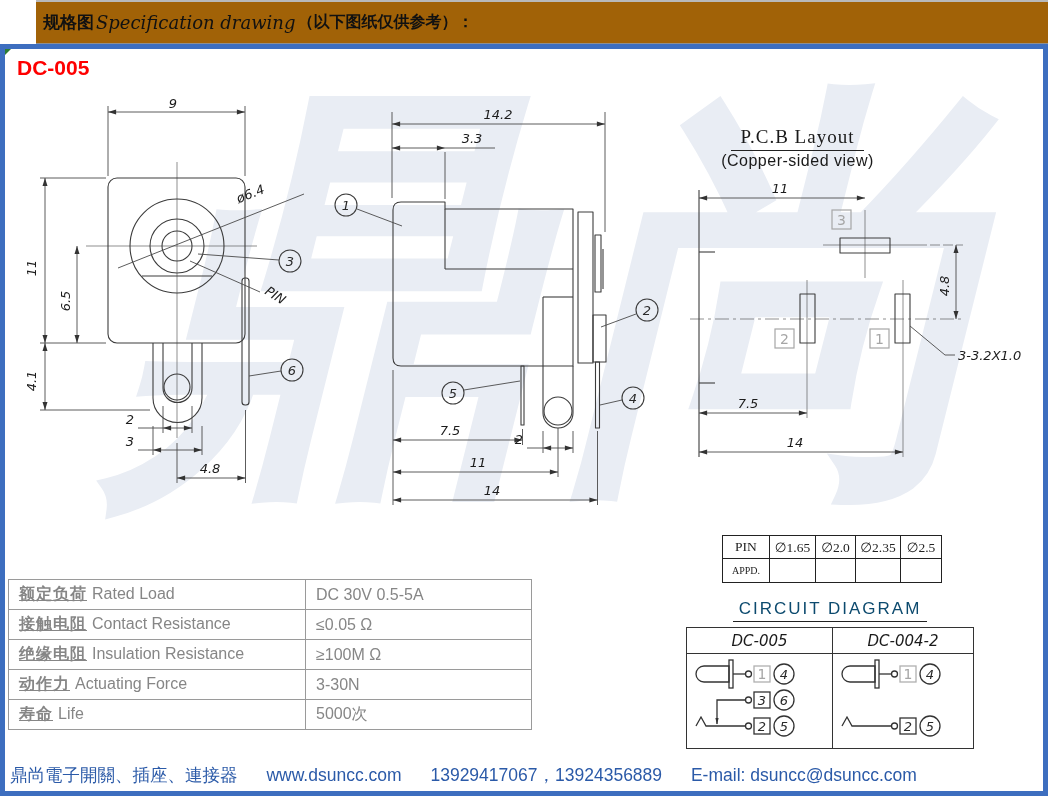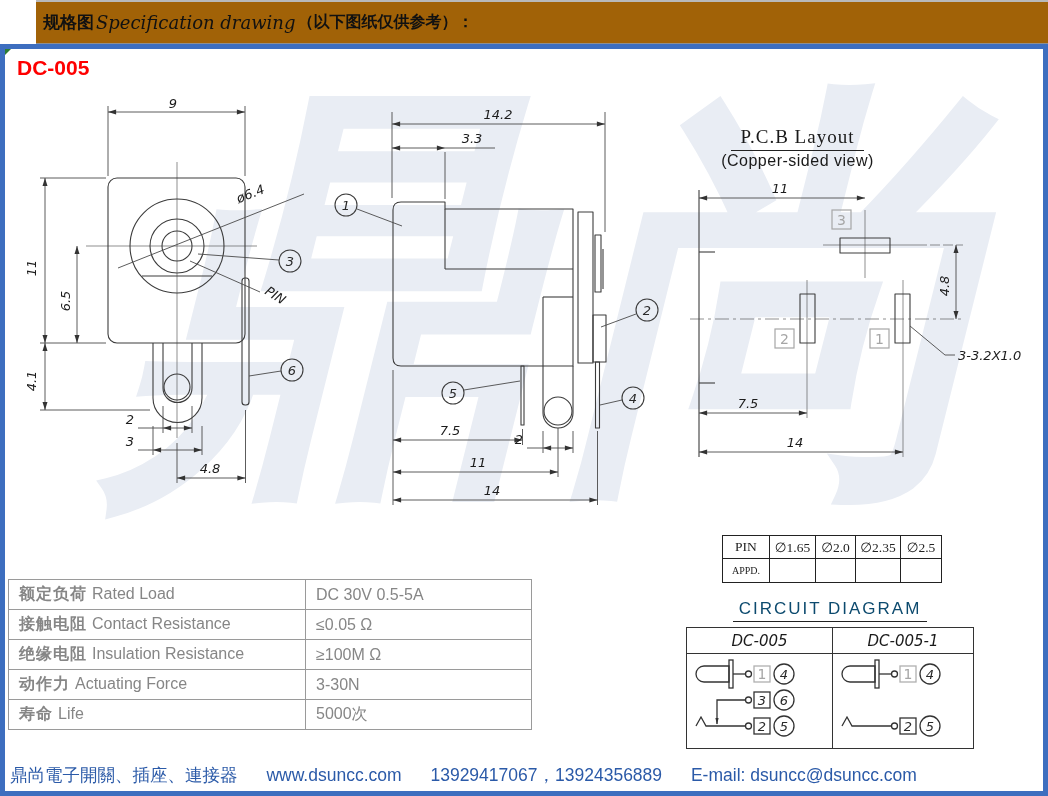--- a/index.html
+++ b/index.html
@@ -43,21 +43,21 @@
   .circuit-title span{display:inline-block;font-size:17px;letter-spacing:2px;color:#0c4a6e;
              border-bottom:1.4px solid #222;padding:0 6px 2px 6px;}
   .circuit-table{position:absolute;left:686px;top:627px;border-collapse:collapse;z-index:3;}
   .circuit-table td{border:1.5px solid #333;padding:0;}
   .circuit-table td.hd{height:25px;text-align:center;font-style:italic;font-size:15px;color:#1a1a1a;
              font-family:"DejaVu Sans",sans-serif;}
   
   .spec-table{position:absolute;left:8px;top:579px;border-collapse:collapse;z-index:3;
               color:#868686;}
   .spec-table td{border:1px solid #9a9a9a;height:29px;padding:0 0 0 10px;font-size:16px;background:transparent;}
-  .spec-table .cjk{font-weight:bold;letter-spacing:1px;}
+  .spec-table .cjk{font-weight:bold;letter-spacing:1px;text-decoration:underline;}
   .spec-table .en{margin-left:5px;}
   
   .footer{position:absolute;left:10px;top:763px;width:1030px;z-index:3;color:#2b5aa8;
           font-size:17.5px;white-space:nowrap;}
   .footer .seg{margin-right:24px;}
   .footer .seg:last-child{margin-right:0;}
 </style>
 </head>
 <body>
 
@@ -270,21 +270,21 @@
   </tbody>
     </table>
 
   <div class="circuit-title">
     <span>CIRCUIT DIAGRAM</span>
   </div>
   <table class="circuit-table">
     <tbody>
         <tr>
       <td class="hd" style="width:145px;">DC-005</td>
-      <td class="hd" style="width:140px;">DC-005-1</td>
+      <td class="hd" style="width:140px;">DC-004-2</td>
     </tr>
     <tr>
       <td>
         <svg width="143" height="90" viewBox="0 0 143 90">
           <g fill="none" stroke="#333" stroke-width="1.3">
             <path d="M42,12 H17 A8,8 0 0 0 17,28 H42 Z"></path>
             <rect x="42" y="6" width="4" height="28"></rect>
             <line x1="46" y1="20" x2="58" y2="20"></line>
             <circle cx="61.5" cy="20" r="3"></circle>
             <polyline points="30,70 30,46 58,46"></polyline>

